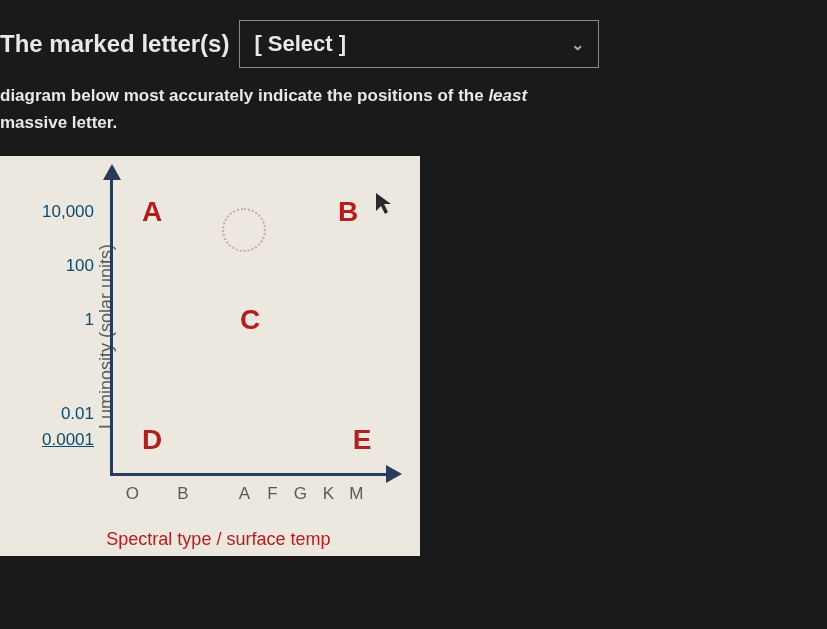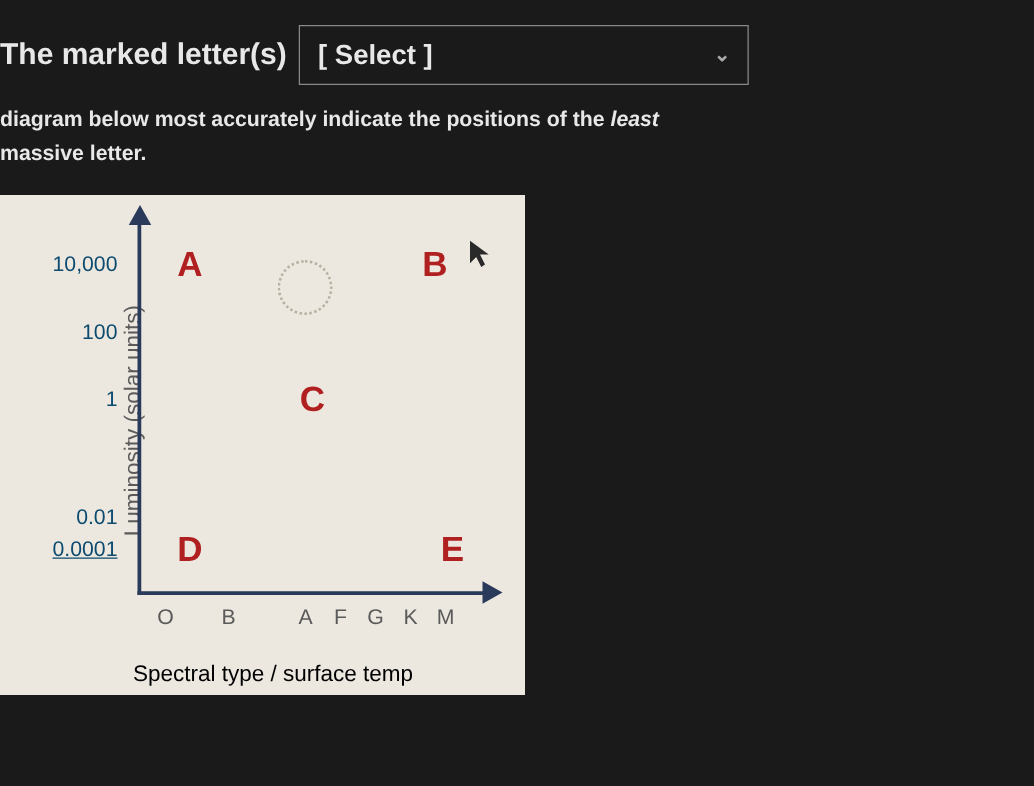--- a/index.html
+++ b/index.html
@@ -53,21 +53,21 @@
       height: 400px;
       background: #ece8e0;
       position: relative;
       padding: 20px 20px 10px 20px;
     }
     .x-axis-label {
       position: absolute;
       bottom: 6px;
       left: 52%;
       transform: translateX(-50%);
-      color: #000000;
+      color: #b91c1c;
       font-size: 18px;
       white-space: nowrap;
     }
     .plot-area {
       position: absolute;
       left: 110px;
       top: 20px;
       width: 280px;
       height: 300px;
     }

